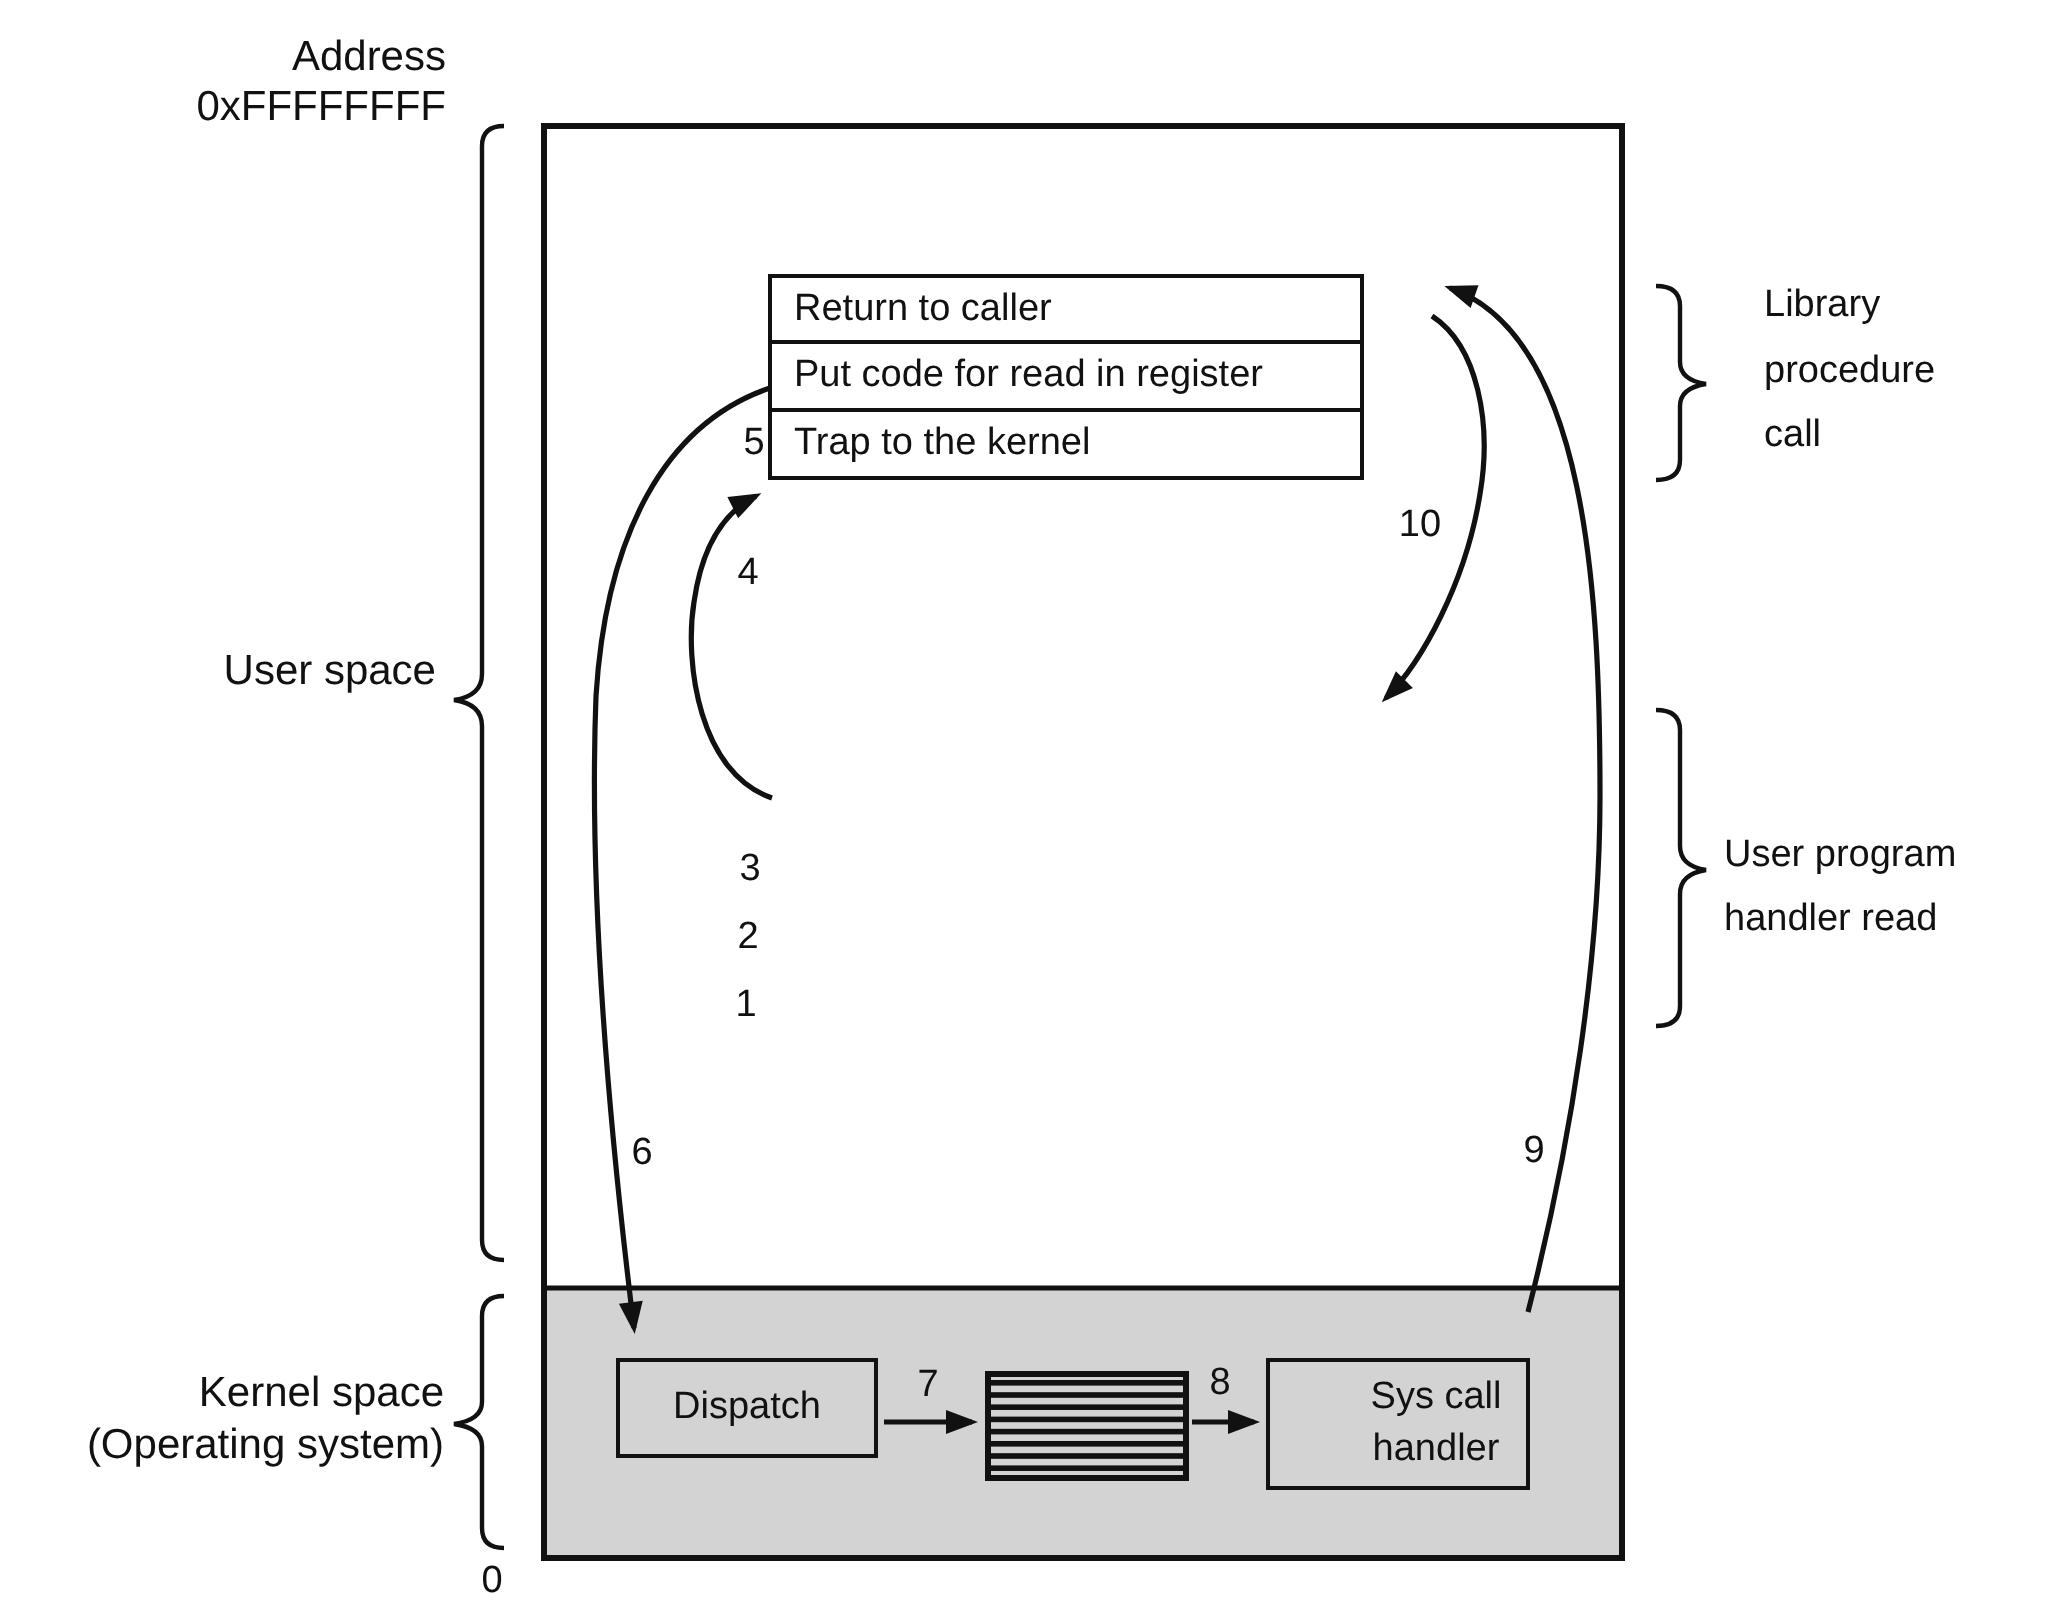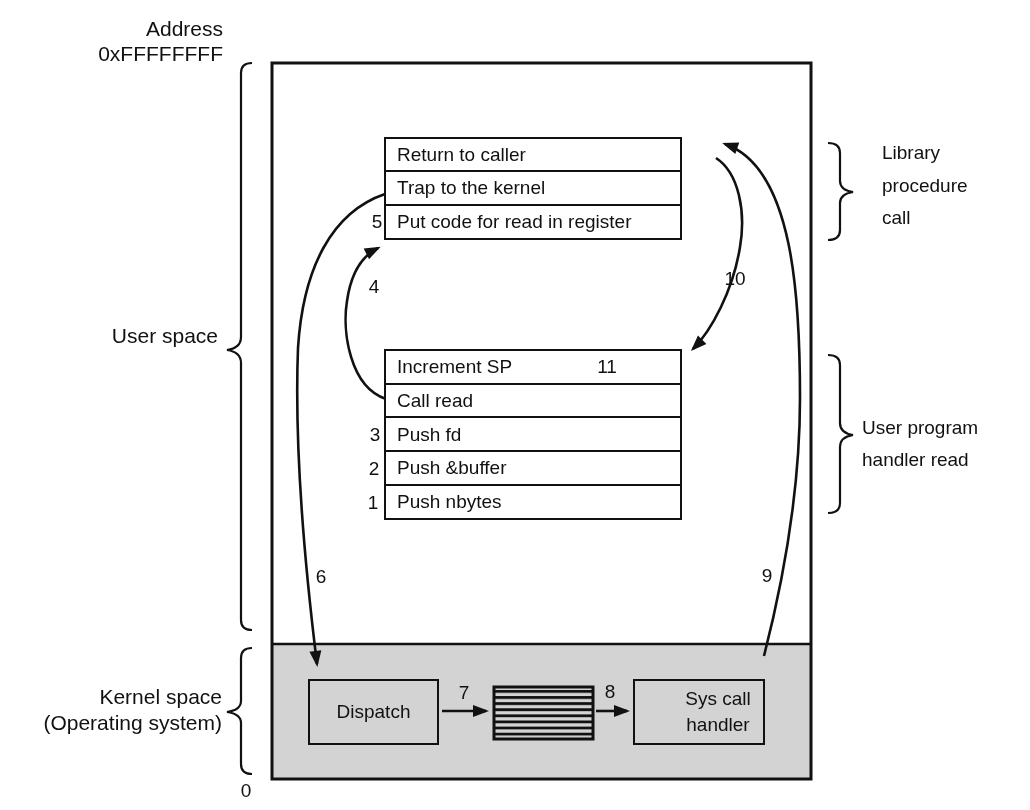--- a/index.html
+++ b/index.html
@@ -105,36 +105,26 @@
 
   <div class="abs txt right" style="left:40px;top:323px;width:178px;">User space</div>
   <div class="abs txt right" style="left:0px;top:684px;width:222px;line-height:26px;">
     <div>Kernel space</div>
     <div>(Operating system)</div>
   </div>
   <div class="zero" style="left:246px;top:791px;">0</div>
 
   <div class="stack" style="left:384px;top:137px;">
     <div class="row">Return to caller</div>
+    <div class="row">Put code for read in register</div>
     <div class="row">Trap to the kernel</div>
-    <div class="row">Put code for read in register</div>
   </div>
 
-  <div class="stack user" style="left:384px;top:349px;">
-    <div class="row">
-      <span>Increment SP</span>
-      <span class="step-in-row">11</span>
-    </div>
-    <div class="row">Call read</div>
-    <div class="row">Push fd</div>
-    <div class="row">Push &amp;buffer</div>
-    <div class="row">Push nbytes</div>
-  </div>
 
-  <div class="kbox" style="left:308px;top:679px;width:131px;height:66px;">
+  <div class="kbox" style="left:308px;top:679px;width:131px;height:50px;">
     <div>Dispatch</div>
   </div>
   <div class="kbox" style="left:633px;top:679px;width:132px;height:66px;padding-left:38px;">
     <div>Sys call</div>
     <div>handler</div>
   </div>
 
   <div class="brace-label" style="left:862px;top:137px;margin-left:20px;">
     <div>Library</div>
     <div>procedure</div>
@@ -147,15 +137,15 @@
 
   <span class="step" style="left:373px;top:503px;">1</span>
   <span class="step" style="left:374px;top:469px;">2</span>
   <span class="step" style="left:375px;top:435px;">3</span>
   <span class="step" style="left:374px;top:287px;">4</span>
   <span class="step" style="left:377px;top:222px;">5</span>
   <span class="step" style="left:321px;top:577px;">6</span>
   <span class="step" style="left:464px;top:693px;">7</span>
   <span class="step" style="left:610px;top:692px;">8</span>
   <span class="step" style="left:767px;top:576px;">9</span>
-  <span class="step" style="left:710px;top:279px;margin-left:25px;">10</span>
+  <span class="step" style="left:710px;top:263px;">10</span>
 
 </div>
 
 </body></html>

